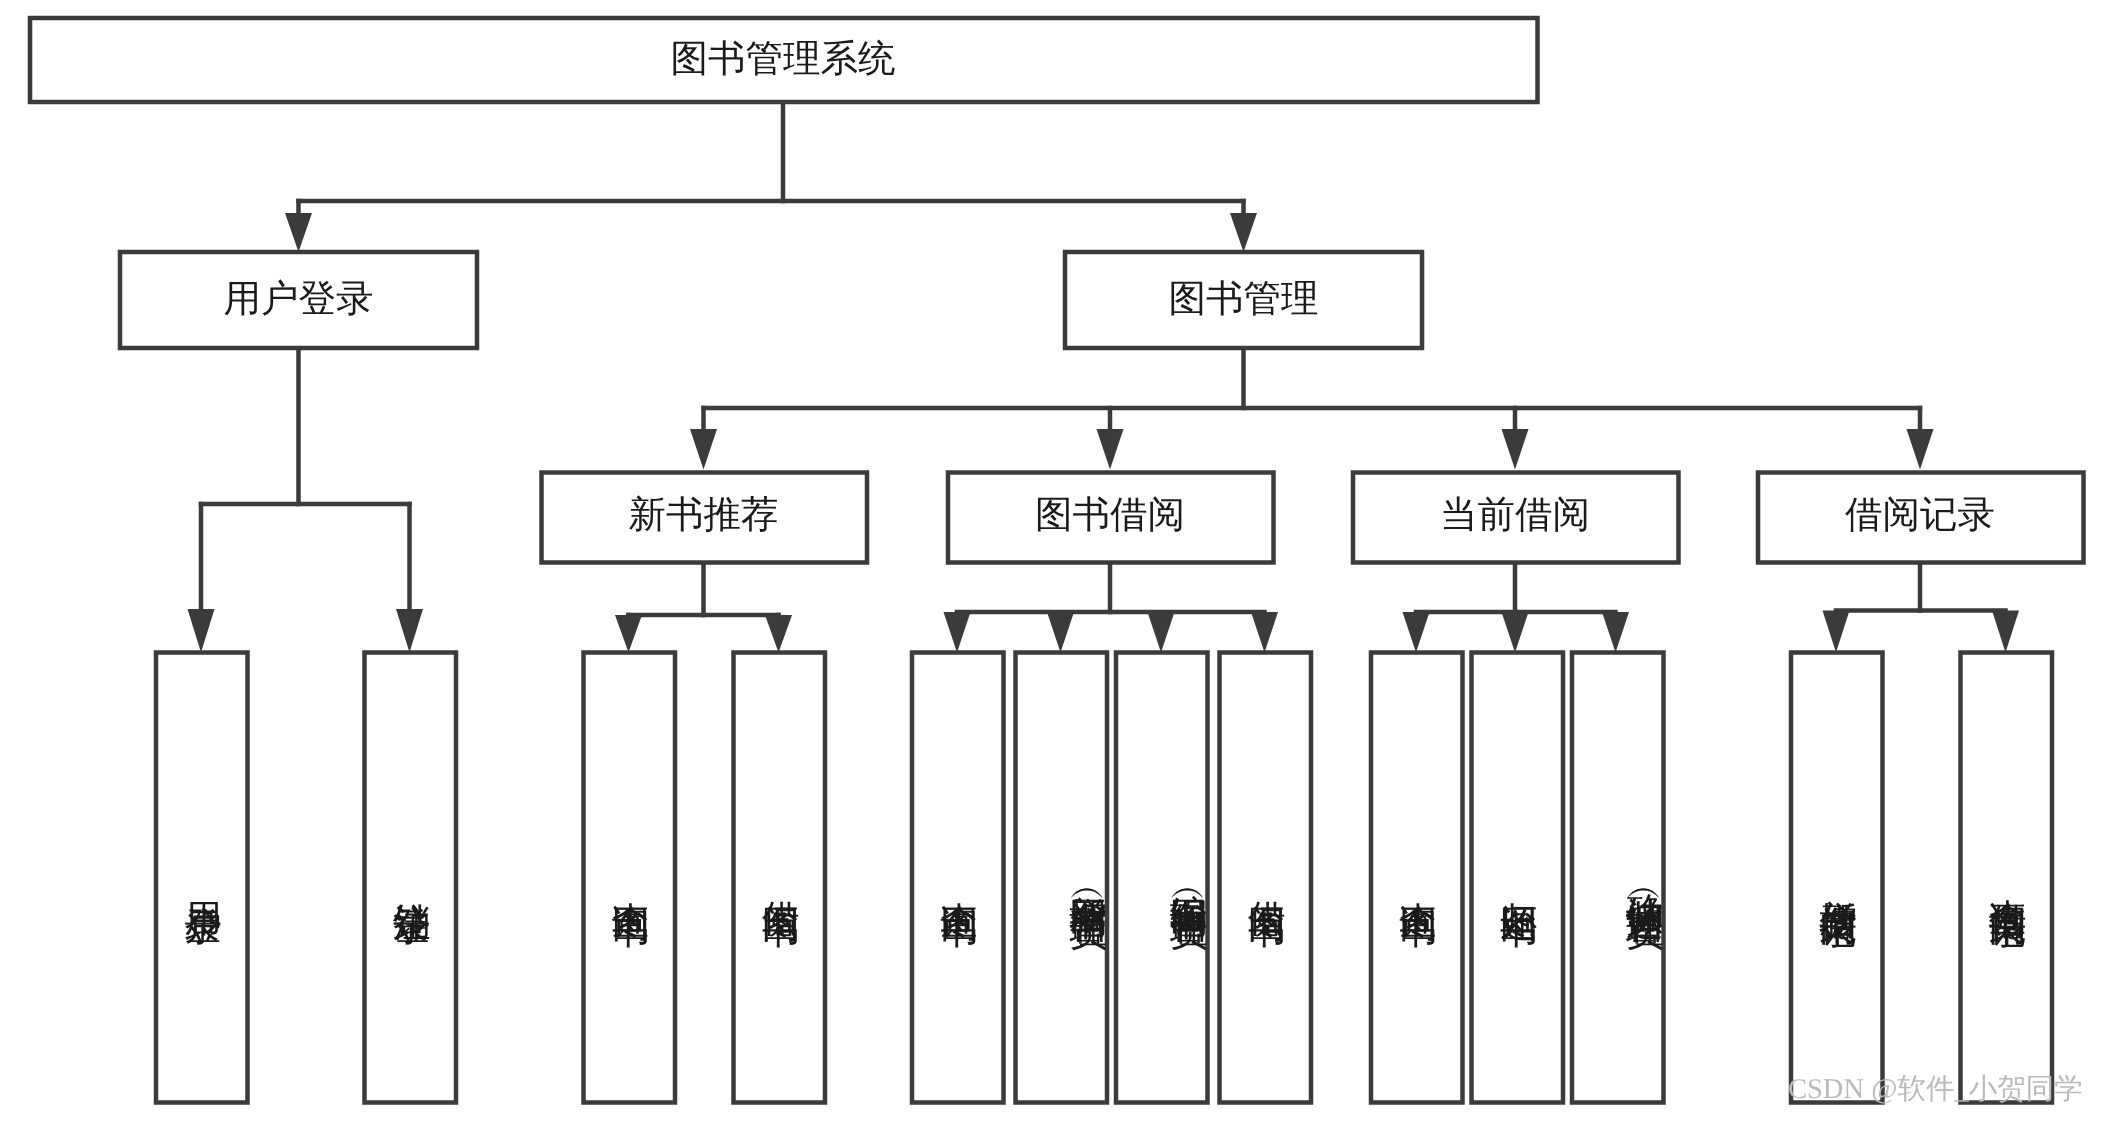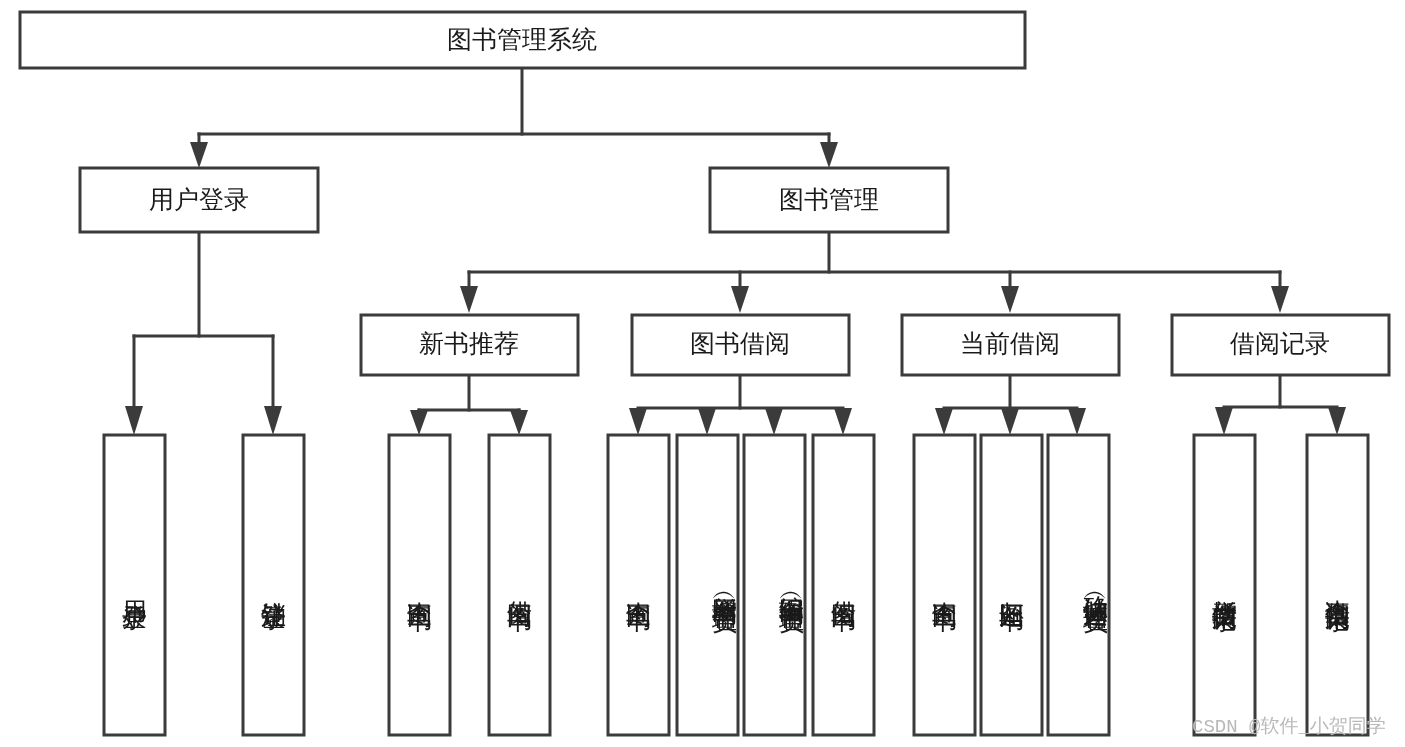--- a/index.html
+++ b/index.html
@@ -58,21 +58,21 @@
     text-orientation: upright;
     letter-spacing: 2px;
     white-space: nowrap;
     display: flex;
     align-items: center;
     justify-content: center;
     pointer-events: none;
   }
   .watermark {
     position: absolute;
-    font-family: Liberation Mono, monospace;
+    font-family: Liberation Serif, serif;
     font-size: 19px;
     color: #b9b9b9;
     white-space: nowrap;
     left: 1192px;
     top: 713px;
   }
 </style>
 </head>
 <body>
 

